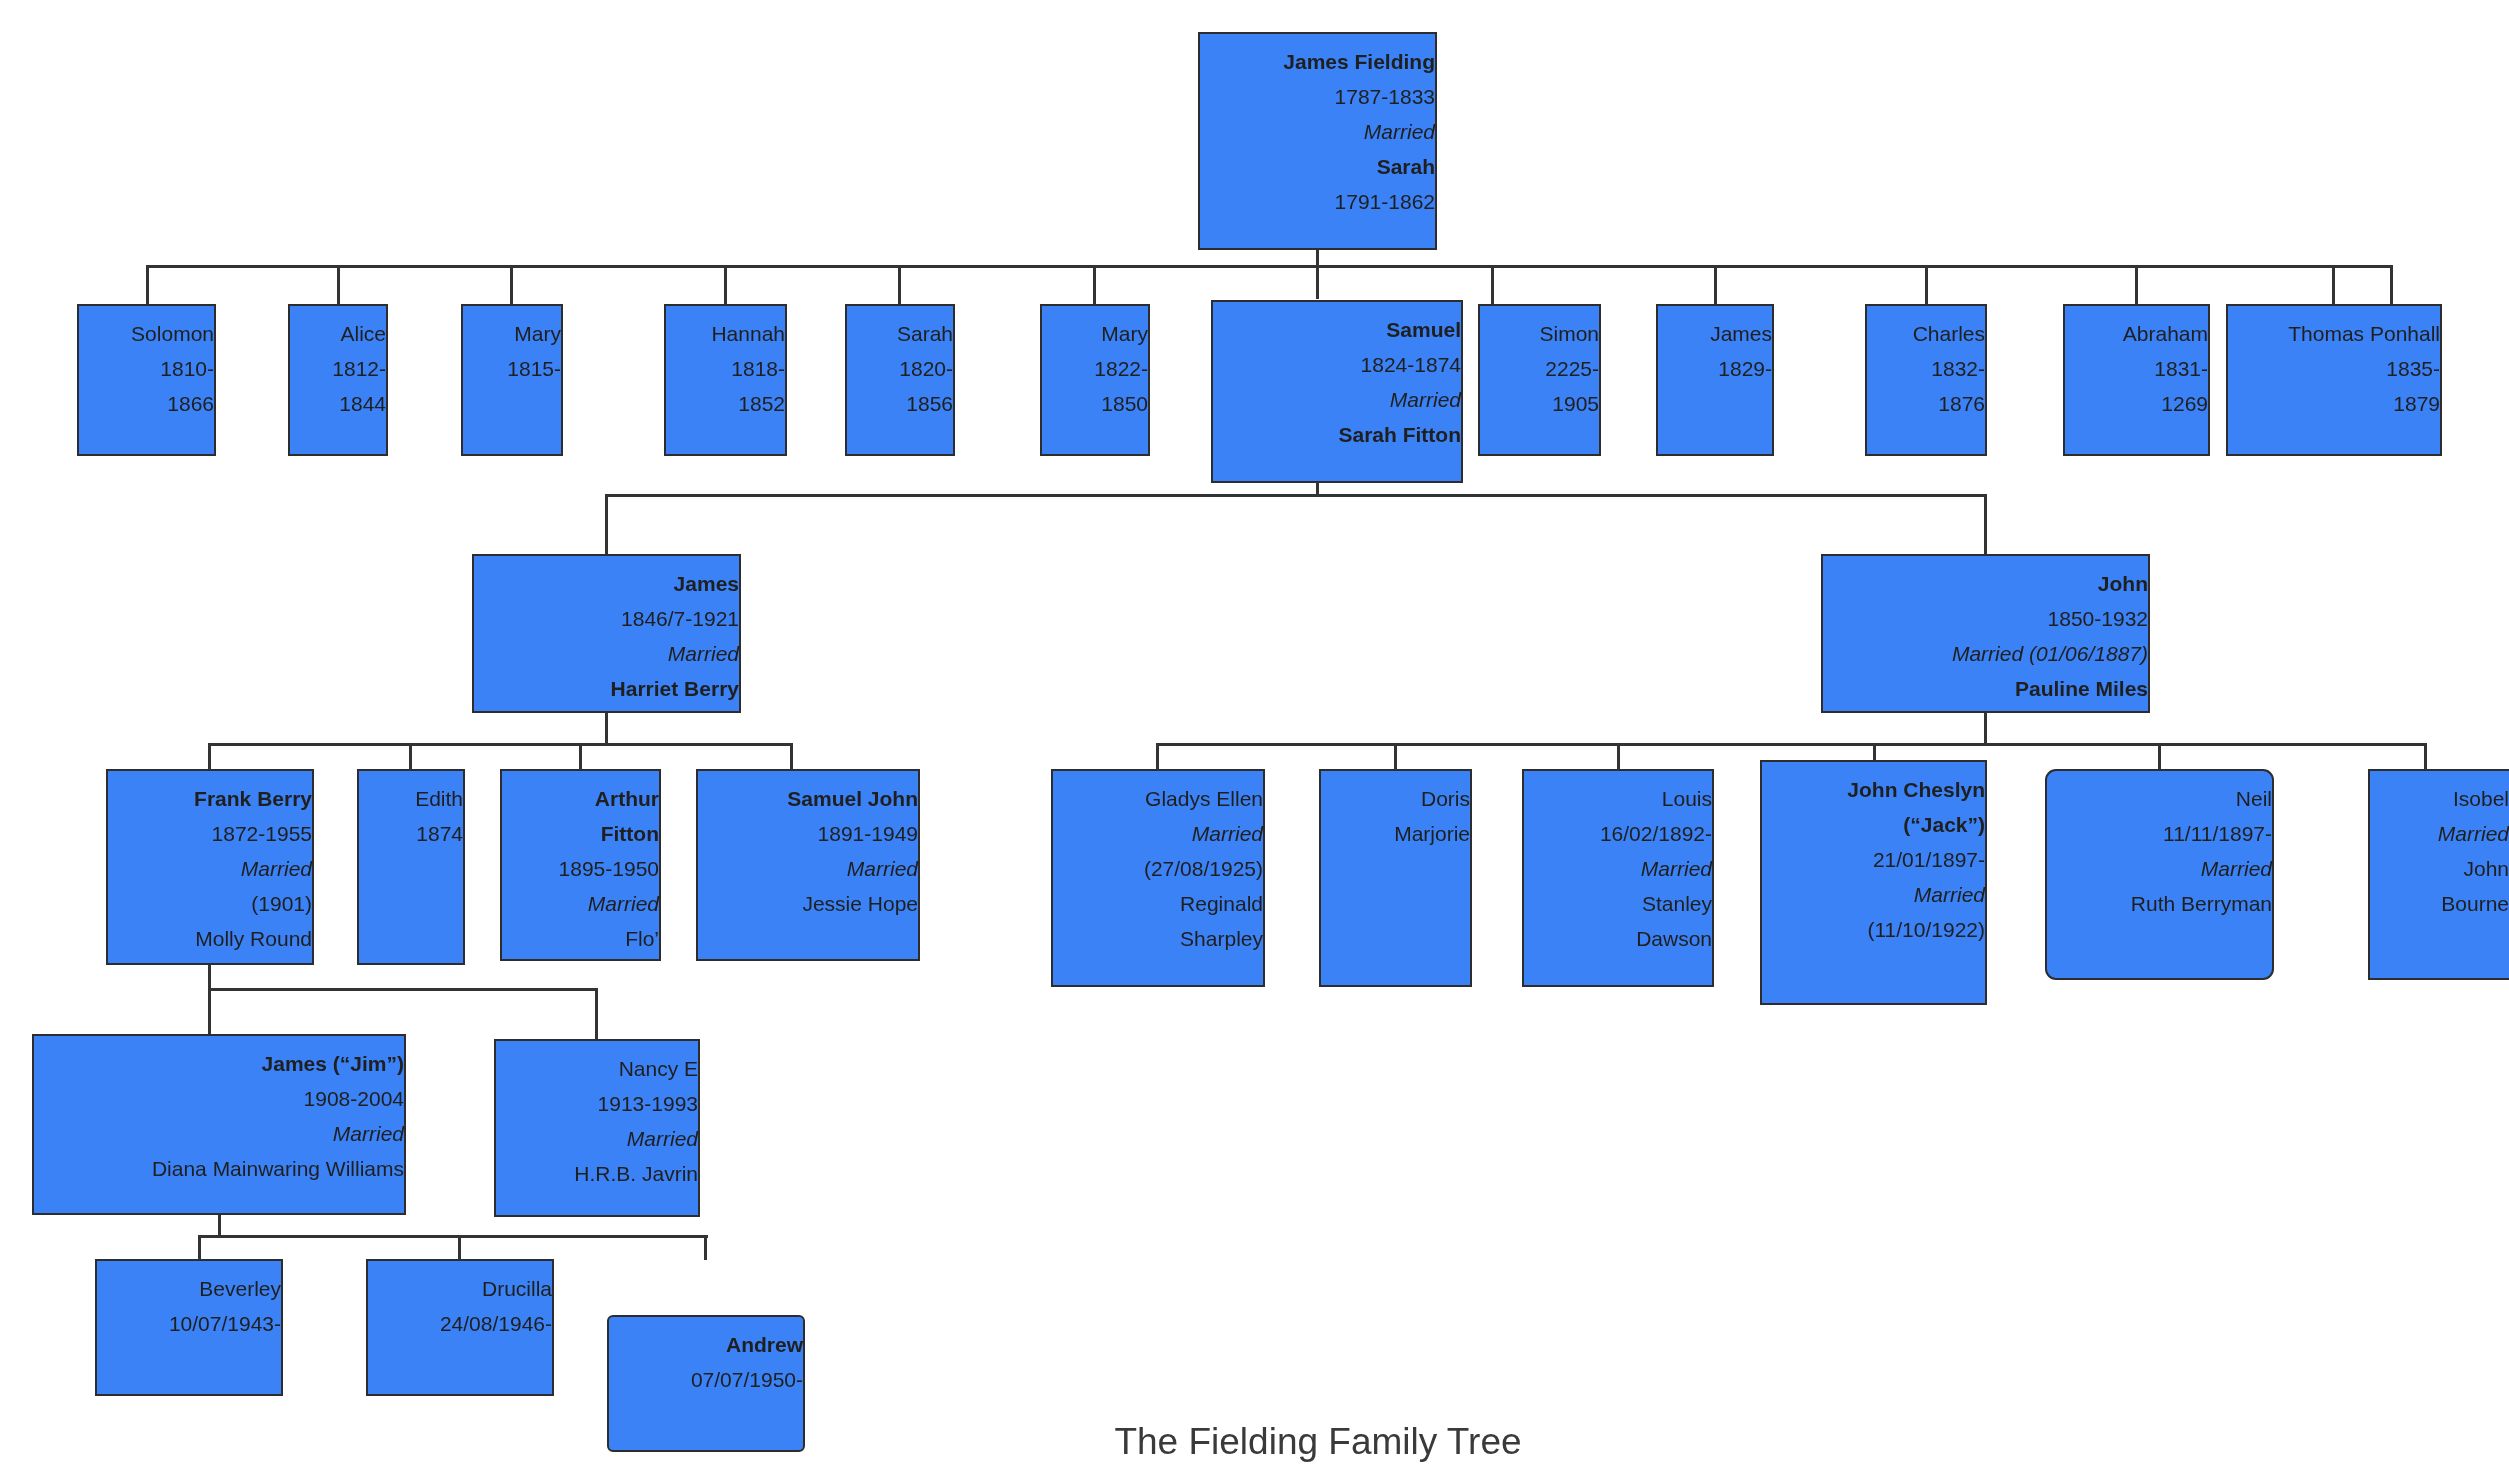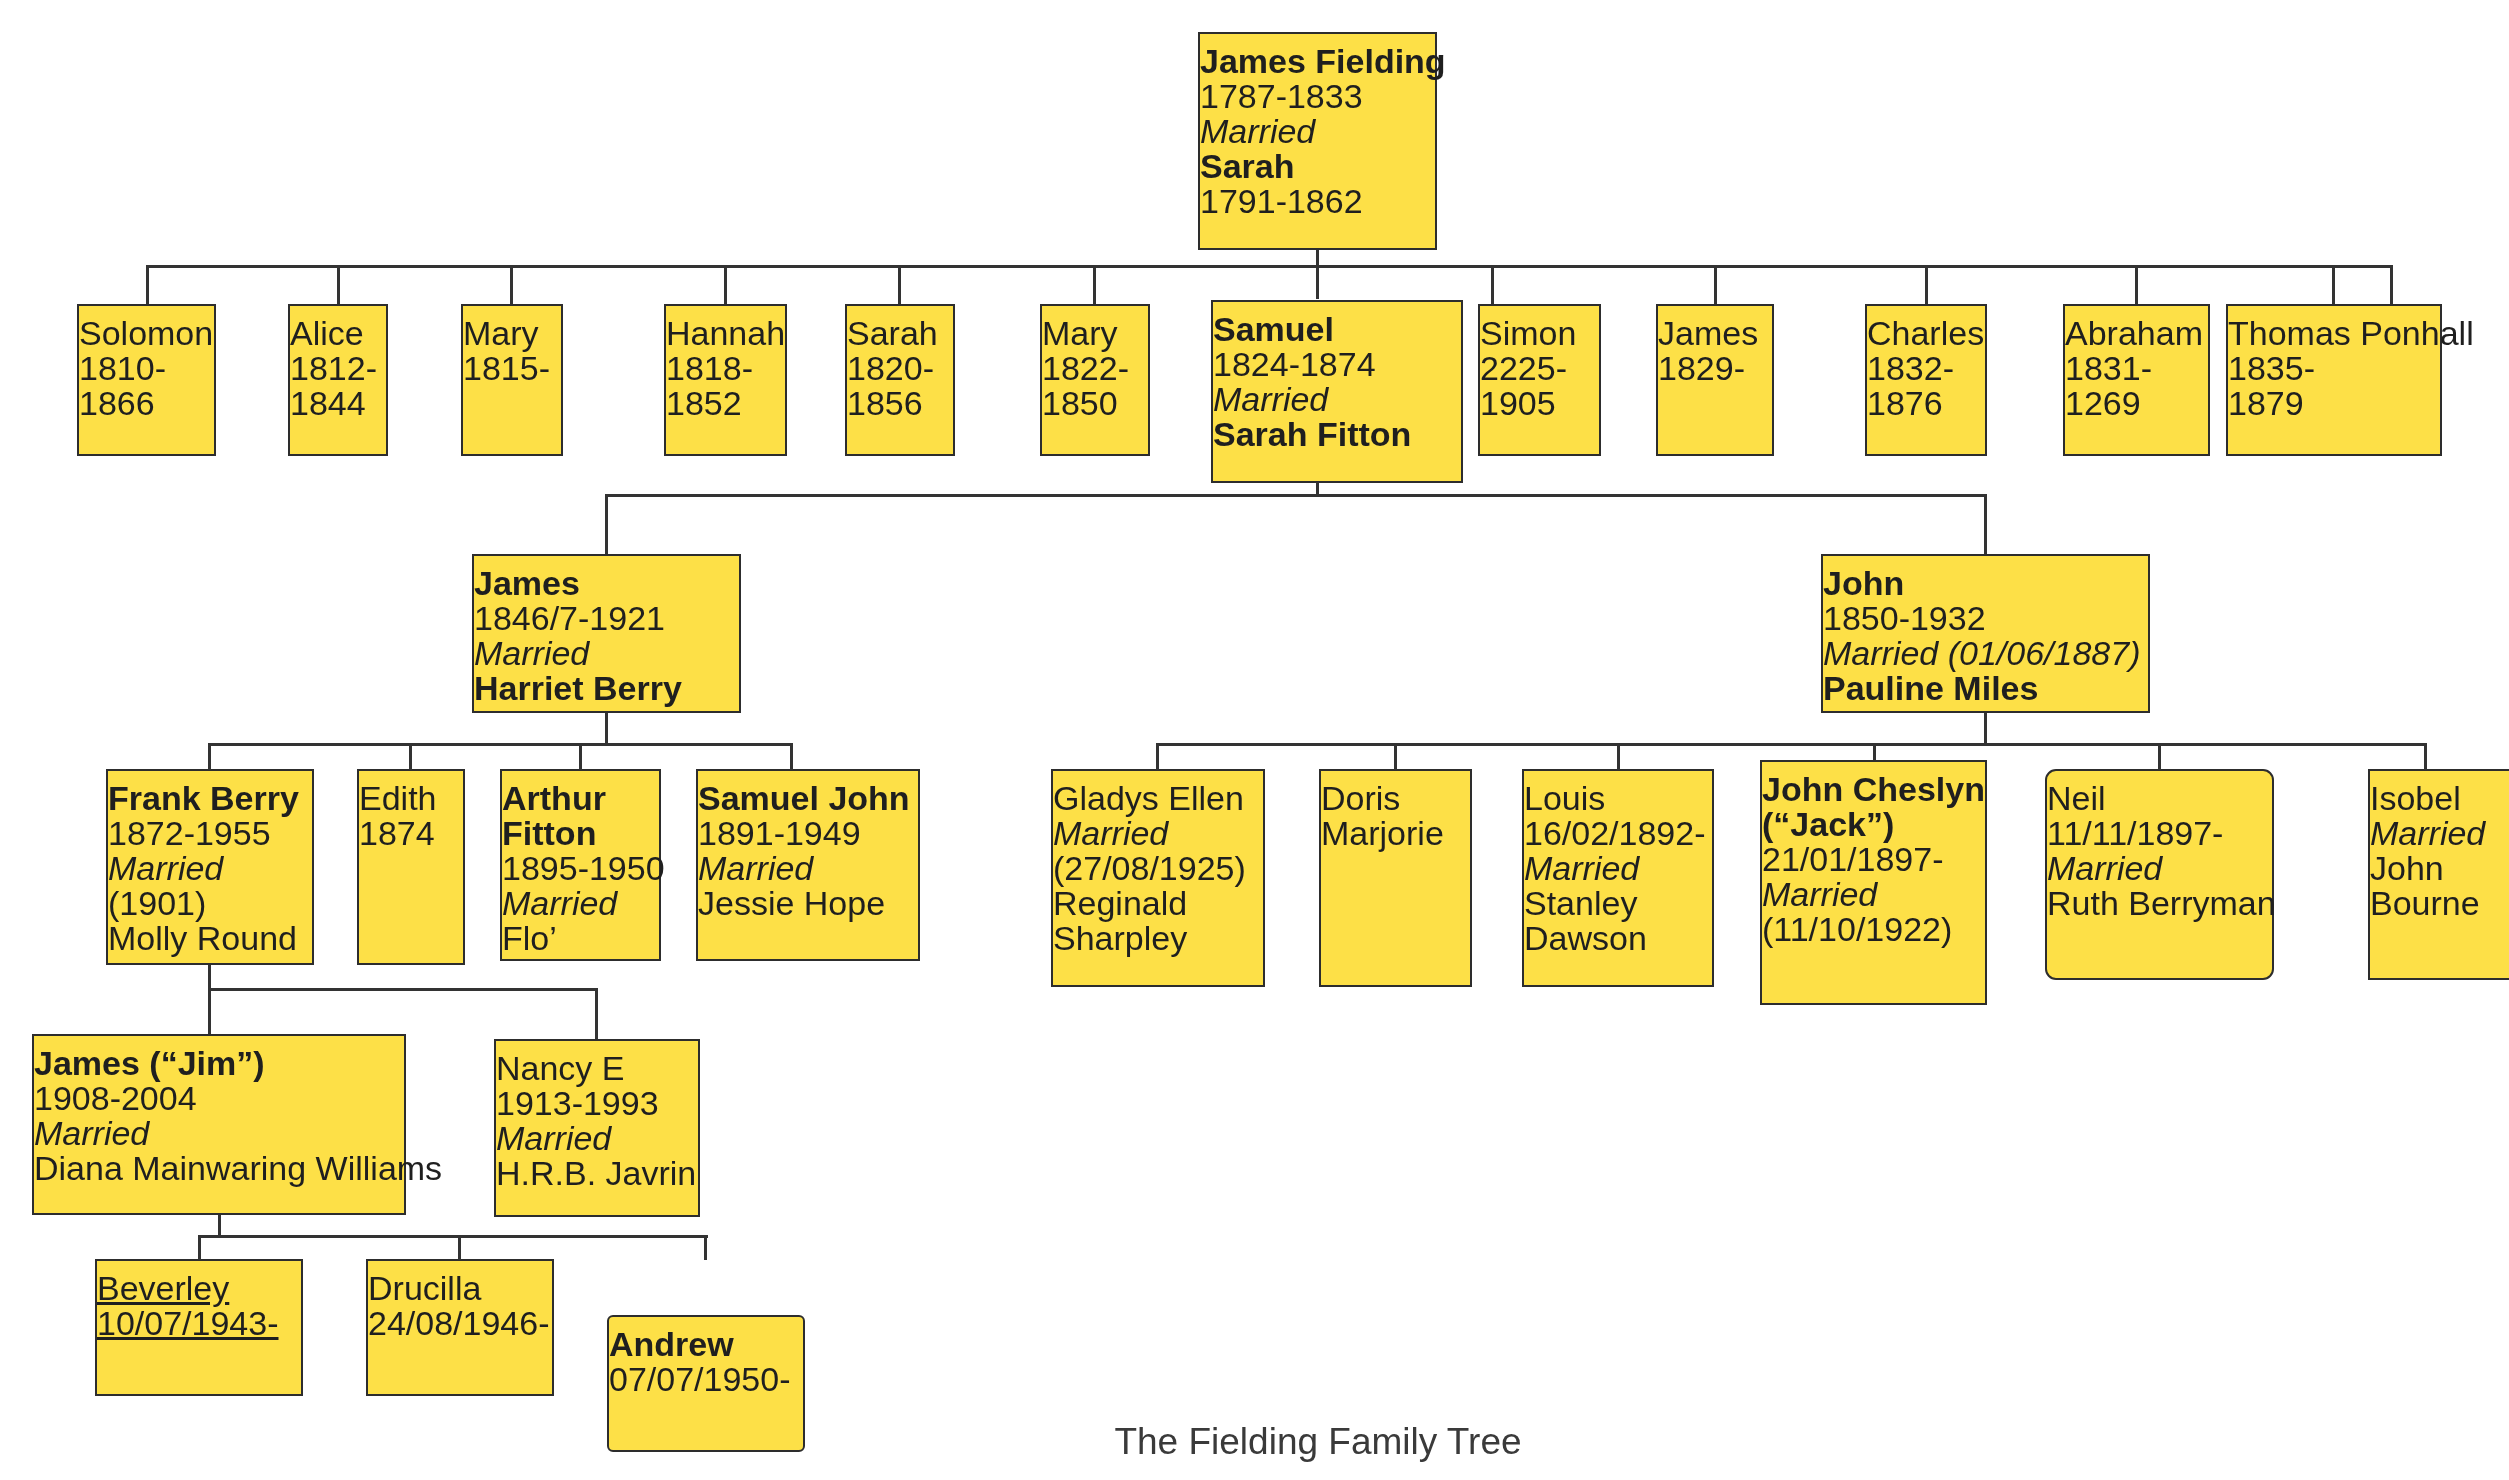--- a/index.html
+++ b/index.html
@@ -8,24 +8,24 @@
     width:2509px;height:1480px;
     background:#ffffff;
     font-family:"Liberation Sans", sans-serif;
     color:#1f1f1f;
     overflow:hidden;
   }
   .node{
     position:absolute;
     box-sizing:border-box;
     border:2.9px solid #2d2d2d;
-    background:#fde047;
-    text-align:left;
+    background:#3b82f6;
+    text-align:right;
     padding-top:9.8px;
-    font-size:34px;
+    font-size:21px;
     line-height:35px;
   }
   .node .line{white-space:nowrap;}
   .node .line.b{font-weight:bold;}
   .node .line.i{font-style:italic;}
   .seg{
     position:absolute;
     background:#333333;
   }
   .title{
@@ -185,21 +185,21 @@
         <div class="line">1908-2004</div>
         <div class="line i">Married</div>
         <div class="line">Diana Mainwaring Williams</div>
       </div>
       <div class="node" style="left: 494px; top: 1039px; width: 206px; height: 178px;">
         <div class="line">Nancy E</div>
         <div class="line">1913-1993</div>
         <div class="line i">Married</div>
         <div class="line">H.R.B. Javrin</div>
       </div>
-      <div class="node" style="left: 95px; top: 1259px; width: 208px; height: 137px; text-decoration: underline;">
+      <div class="node" style="left: 95px; top: 1259px; width: 188px; height: 137px;">
         <div class="line">Beverley</div>
         <div class="line">10/07/1943-</div>
       </div>
       <div class="node" style="left: 366px; top: 1259px; width: 188px; height: 137px;">
         <div class="line">Drucilla</div>
         <div class="line">24/08/1946-</div>
       </div>
       <div class="node" style="left: 607px; top: 1315px; width: 198px; height: 137px; border-radius: 6px;">
         <div class="line b">Andrew</div>
         <div class="line">07/07/1950-</div>

